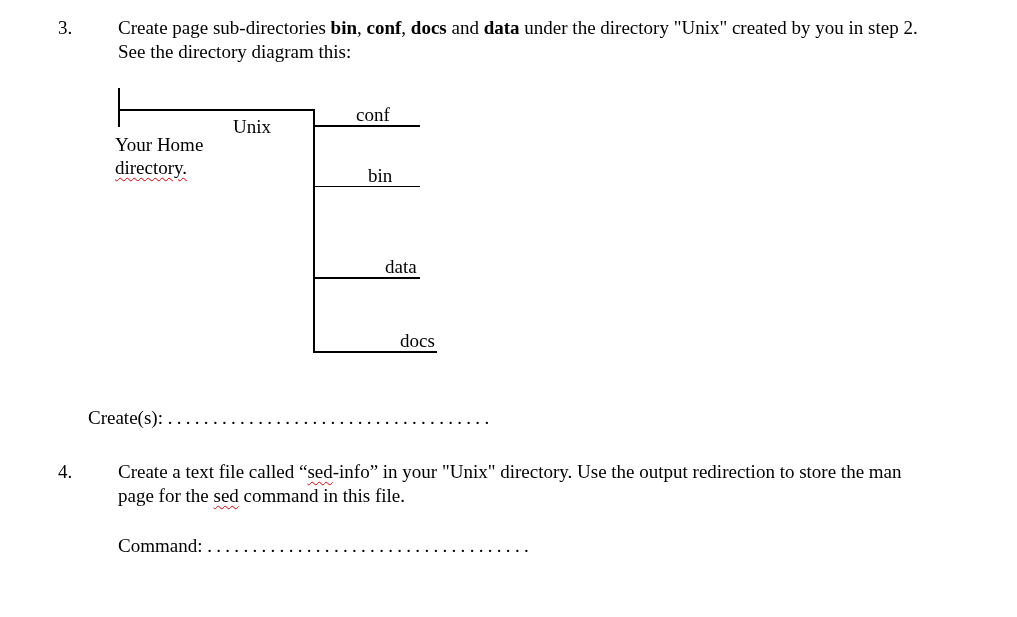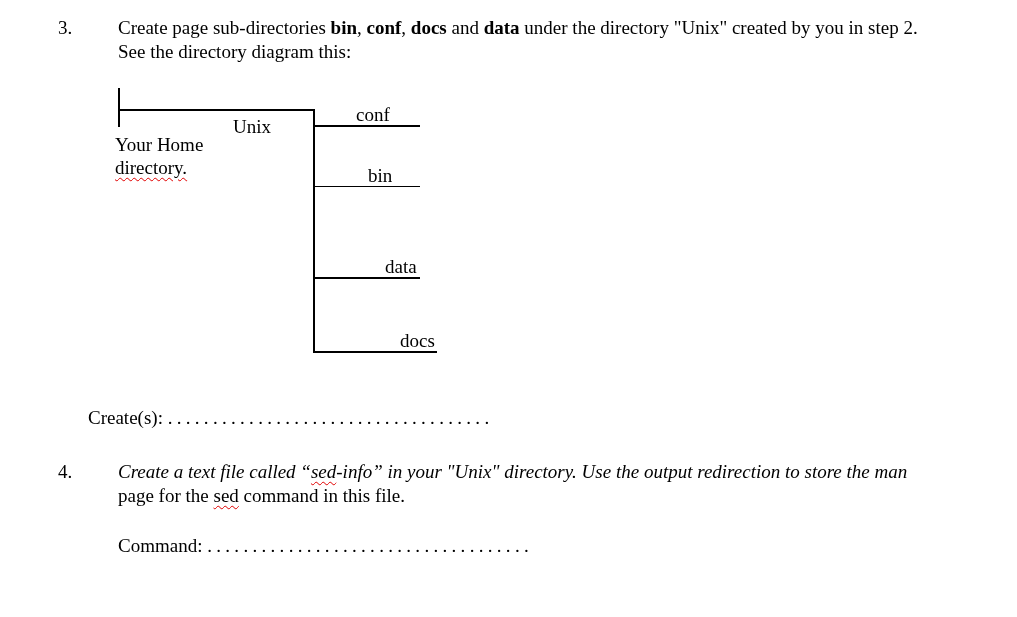--- a/index.html
+++ b/index.html
@@ -62,19 +62,19 @@
     <div class="dlabel" style="left:385px;top:257px;">data</div>
 
     <div class="dline" style="left:313px;top:351px;width:124px;height:1.5px;"></div>
     <div class="dlabel" style="left:400px;top:331px;">docs</div>
   </div>
 
   <div class="abs line" style="left:88px;top:406px;"><span>Create(s): </span><span class="dots">....................................</span></div>
 
   <div class="abs line" style="left:58px;top:460px;">4.</div>
 
-  <div class="abs line" style="left:118px;top:460px;font-style:italic;"><span>Create a text file called “</span><span class="sq">sed</span><span>-info” in your "Unix" directory. Use the output redirection to store the man</span></div>
+  <div class="abs line" style="left:118px;top:460px;"><span>Create a text file called “</span><span class="sq">sed</span><span>-info” in your "Unix" directory. Use the output redirection to store the man</span></div>
 
   <div class="abs line" style="left:118px;top:484px;"><span>page for the </span><span class="sq">sed</span><span> command in this file.</span></div>
 
   <div class="abs line" style="left:118px;top:534px;"><span>Command: </span><span class="dots">....................................</span></div>
 
 </div>
 
 </body></html>

